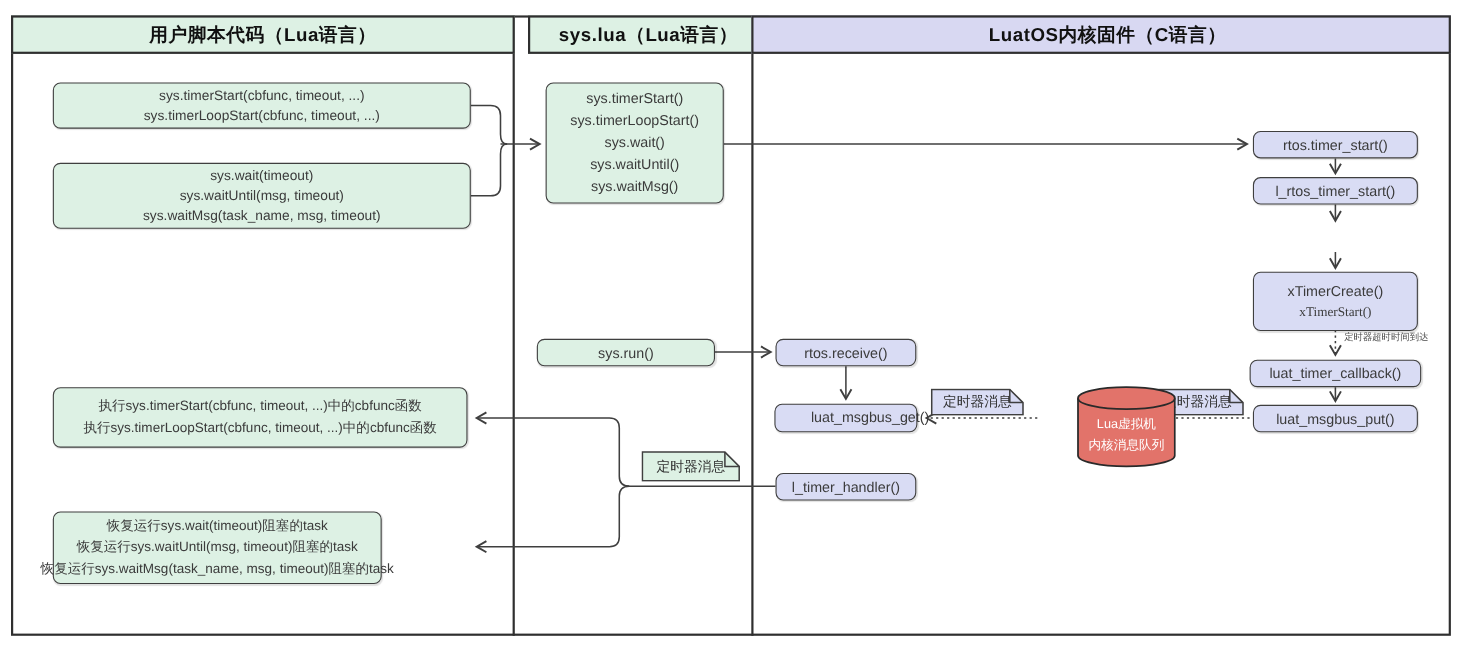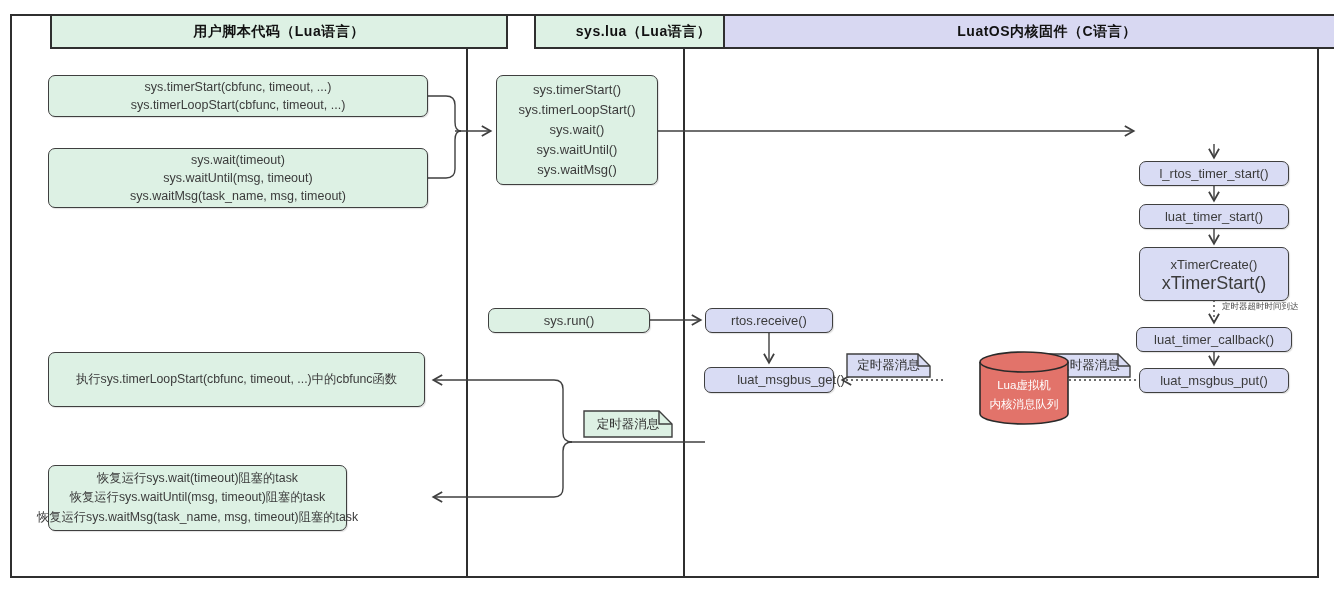--- a/index.html
+++ b/index.html
@@ -5,21 +5,21 @@
   html,body{margin:0;padding:0;background:#ffffff;}
   .canvas{
     position:relative;width:1334px;height:590px;background:#ffffff;overflow:hidden;
     font-family:"Liberation Sans","DejaVu Sans",sans-serif;color:#3b3b3b;
   }
   .frame{position:absolute;left:10px;top:14px;width:1309px;height:564px;border:2px solid #2f2f2f;box-sizing:border-box;}
   .divider{position:absolute;top:14px;width:2px;height:564px;background:#2f2f2f;}
   .hdr{
     position:absolute;top:14px;height:35px;border:2px solid #2f2f2f;box-sizing:border-box;
     display:flex;align-items:center;justify-content:center;
-    font-size:14px;font-weight:bold;color:#111;letter-spacing:.5px;margin-left:40px;
+    font-size:17px;font-weight:bold;color:#111;letter-spacing:.5px;
   }
   .hdr-green{background:#ddf1e4;}
   .hdr-purple{background:#d8d8f2;padding-left:12px;}
   .box{
     position:absolute;border:1.5px solid #3f3f3f;border-radius:7px;box-sizing:border-box;
     display:flex;flex-direction:column;align-items:center;justify-content:center;
     text-align:center;white-space:nowrap;z-index:3;box-shadow:1px 1px 1px rgba(0,0,0,.12);
   }
   .green{background:#ddf1e4;}
   .purple{background:#d9dcf4;}
@@ -37,21 +37,21 @@
 </head>
 <body>
 
 <div class="canvas">
 
   <div class="frame"></div>
   <div class="divider" style="left:466px;"></div>
   <div class="divider" style="left:683px;"></div>
 
   <div class="hdr hdr-green" style="left:10px;width:458px;">用户脚本代码（Lua语言）</div>
-  <div class="hdr hdr-green" style="left:494px;width:219px;">sys.lua（Lua语言）</div>
+  <div class="hdr hdr-green" style="left:480px;width:219px;">sys.lua（Lua语言）</div>
   <div class="hdr hdr-purple" style="left:683px;width:636px;">LuatOS内核固件（C语言）</div>
 
   <svg class="overlay" width="1334" height="590" viewBox="0 0 1334 590">
     <defs>
       <marker id="arr" viewBox="0 0 10 10" refX="7.5" refY="5" markerWidth="9" markerHeight="9" orient="auto-start-reverse">
         <path d="M1,1 L8,5 L1,9" fill="none" stroke="#3f3f3f" stroke-width="1.4"></path>
       </marker>
     </defs>
     <g fill="none" stroke="#3f3f3f" stroke-width="1.4">
       <path d="M428,96 H446 Q455,96 455,105 V122 Q455,131 461,131"></path>
@@ -76,20 +76,21 @@
   <div class="box green" style="left:48px;top:75px;width:380px;height:42px;">
     <div class="ln">sys.timerStart(cbfunc, timeout, ...)</div>
     <div class="ln">sys.timerLoopStart(cbfunc, timeout, ...)</div>
   </div>
   <div class="box green" style="left:48px;top:148px;width:380px;height:60px;">
     <div class="ln">sys.wait(timeout)</div>
     <div class="ln">sys.waitUntil(msg, timeout)</div>
     <div class="ln">sys.waitMsg(task_name, msg, timeout)</div>
   </div>
   <div class="box green box-cjk" style="left:48px;top:352px;width:377px;height:55px;">
+    <div class="ln">执行sys.timerStart(cbfunc, timeout, ...)中的cbfunc函数</div>
     <div class="ln">执行sys.timerLoopStart(cbfunc, timeout, ...)中的cbfunc函数</div>
   </div>
   <div class="box green box-cjk" style="left:48px;top:465px;width:299px;height:66px;">
     <div class="ln">恢复运行sys.wait(timeout)阻塞的task</div>
     <div class="ln">恢复运行sys.waitUntil(msg, timeout)阻塞的task</div>
     <div class="ln">恢复运行sys.waitMsg(task_name, msg, timeout)阻塞的task</div>
   </div>
 
   <div class="box green box-api" style="left:496px;top:75px;width:162px;height:110px;">
     <div class="ln">sys.timerStart()</div>
@@ -101,29 +102,32 @@
   <div class="box green box-sm" style="left:488px;top:308px;width:162px;height:25px;">
     <div class="ln">sys.run()</div>
   </div>
 
   <div class="box purple box-sm" style="left:705px;top:308px;width:128px;height:25px;">
     <div class="ln">rtos.receive()</div>
   </div>
   <div class="box purple box-sm" style="left:704px;top:367px;width:130px;height:26px;padding-left:44px;">
     <div class="ln">luat_msgbus_get()</div>
   </div>
+  <div class="box purple box-sm" style="left:705px;top:430px;width:128px;height:25px;">
+    <div class="ln">l_timer_handler()</div>
+  </div>
+  <div class="box purple box-sm" style="left:1139px;top:119px;width:150px;height:25px;">
+    <div class="ln">rtos.timer_start()</div>
+  </div>
   <div class="box purple box-sm" style="left:1139px;top:161px;width:150px;height:25px;">
     <div class="ln">l_rtos_timer_start()</div>
   </div>
-  <div class="box purple box-sm" style="left:1139px;top:204px;width:150px;height:25px;">
-    <div class="ln">luat_timer_start()</div>
-  </div>
   <div class="box purple" style="left:1139px;top:247px;width:150px;height:54px;">
     <div class="ln" style="font-size:13px;">xTimerCreate()</div>
-    <div class="ln" style="font-size:18px;">xTimerStart()</div>
+    <div class="ln" style="font-size:12px;font-family:Liberation Serif, serif;">xTimerStart()</div>
   </div>
   <div class="box purple box-sm" style="left:1136px;top:327px;width:156px;height:25px;">
     <div class="ln">luat_timer_callback()</div>
   </div>
   <div class="box purple box-sm" style="left:1139px;top:368px;width:150px;height:25px;">
     <div class="ln">luat_msgbus_put()</div>
   </div>
 
   <div class="tiny-label" style="left:1222px;top:301px;">定时器超时时间到达</div>
 

